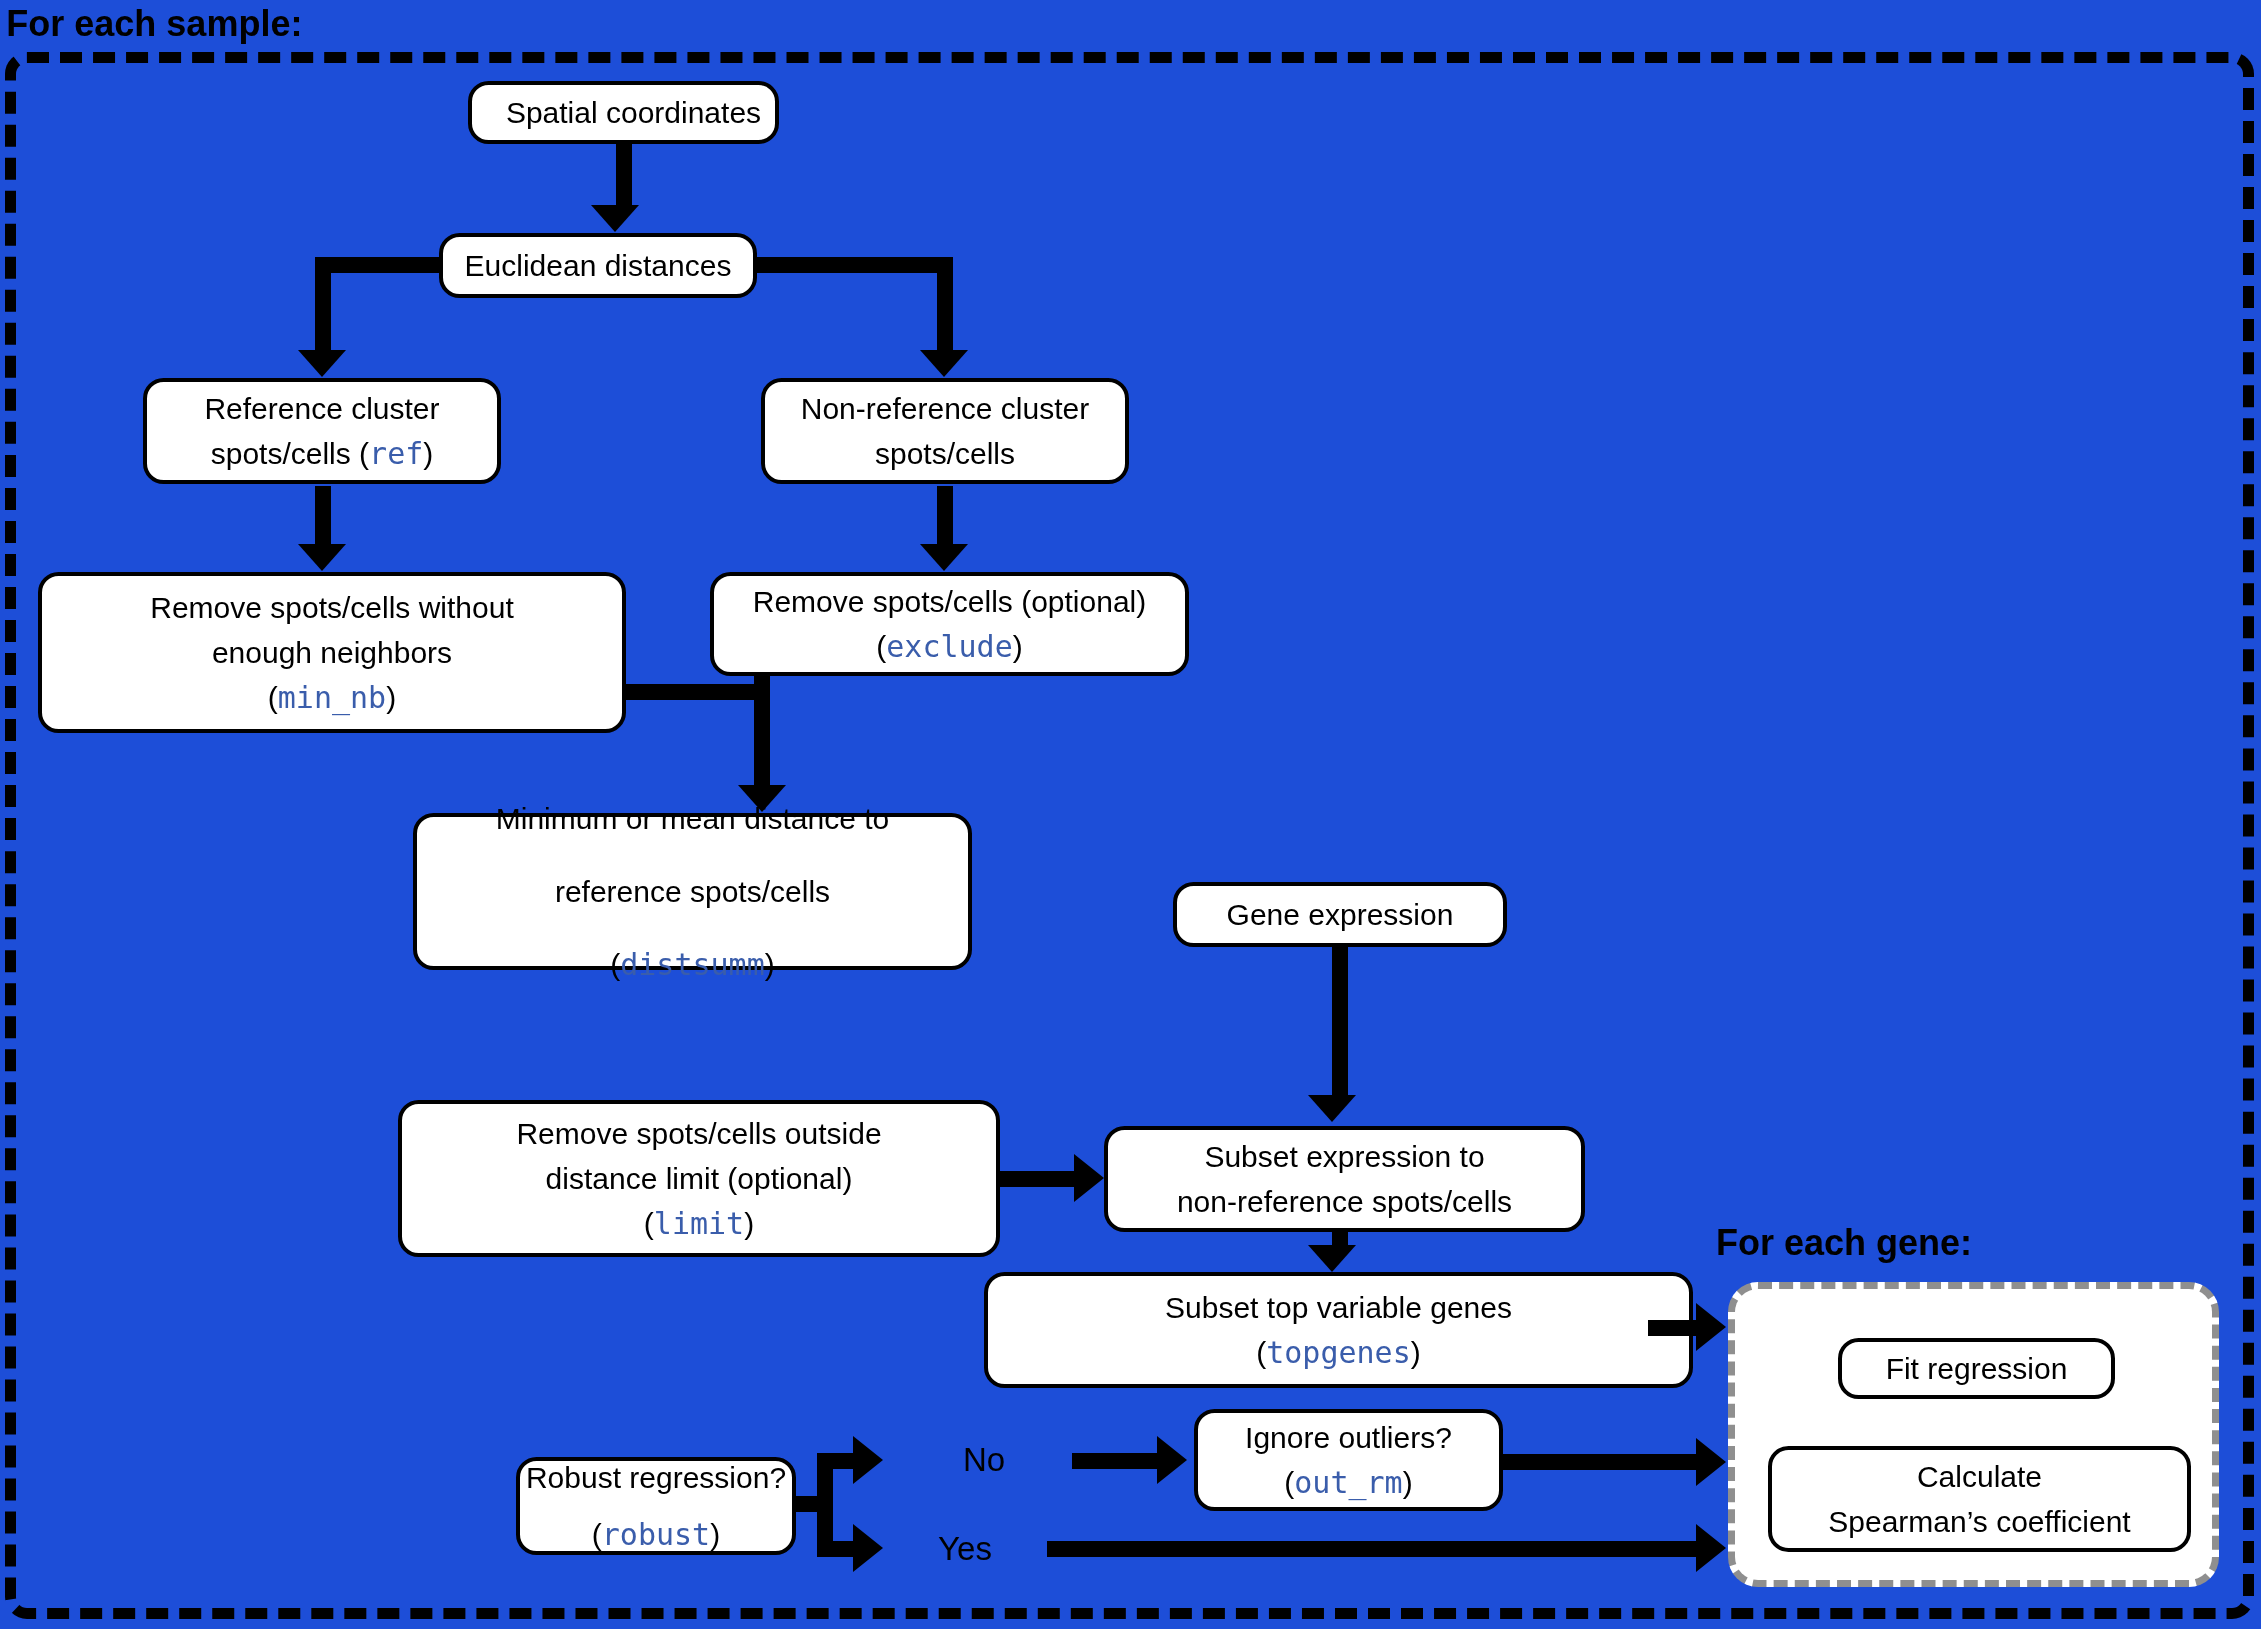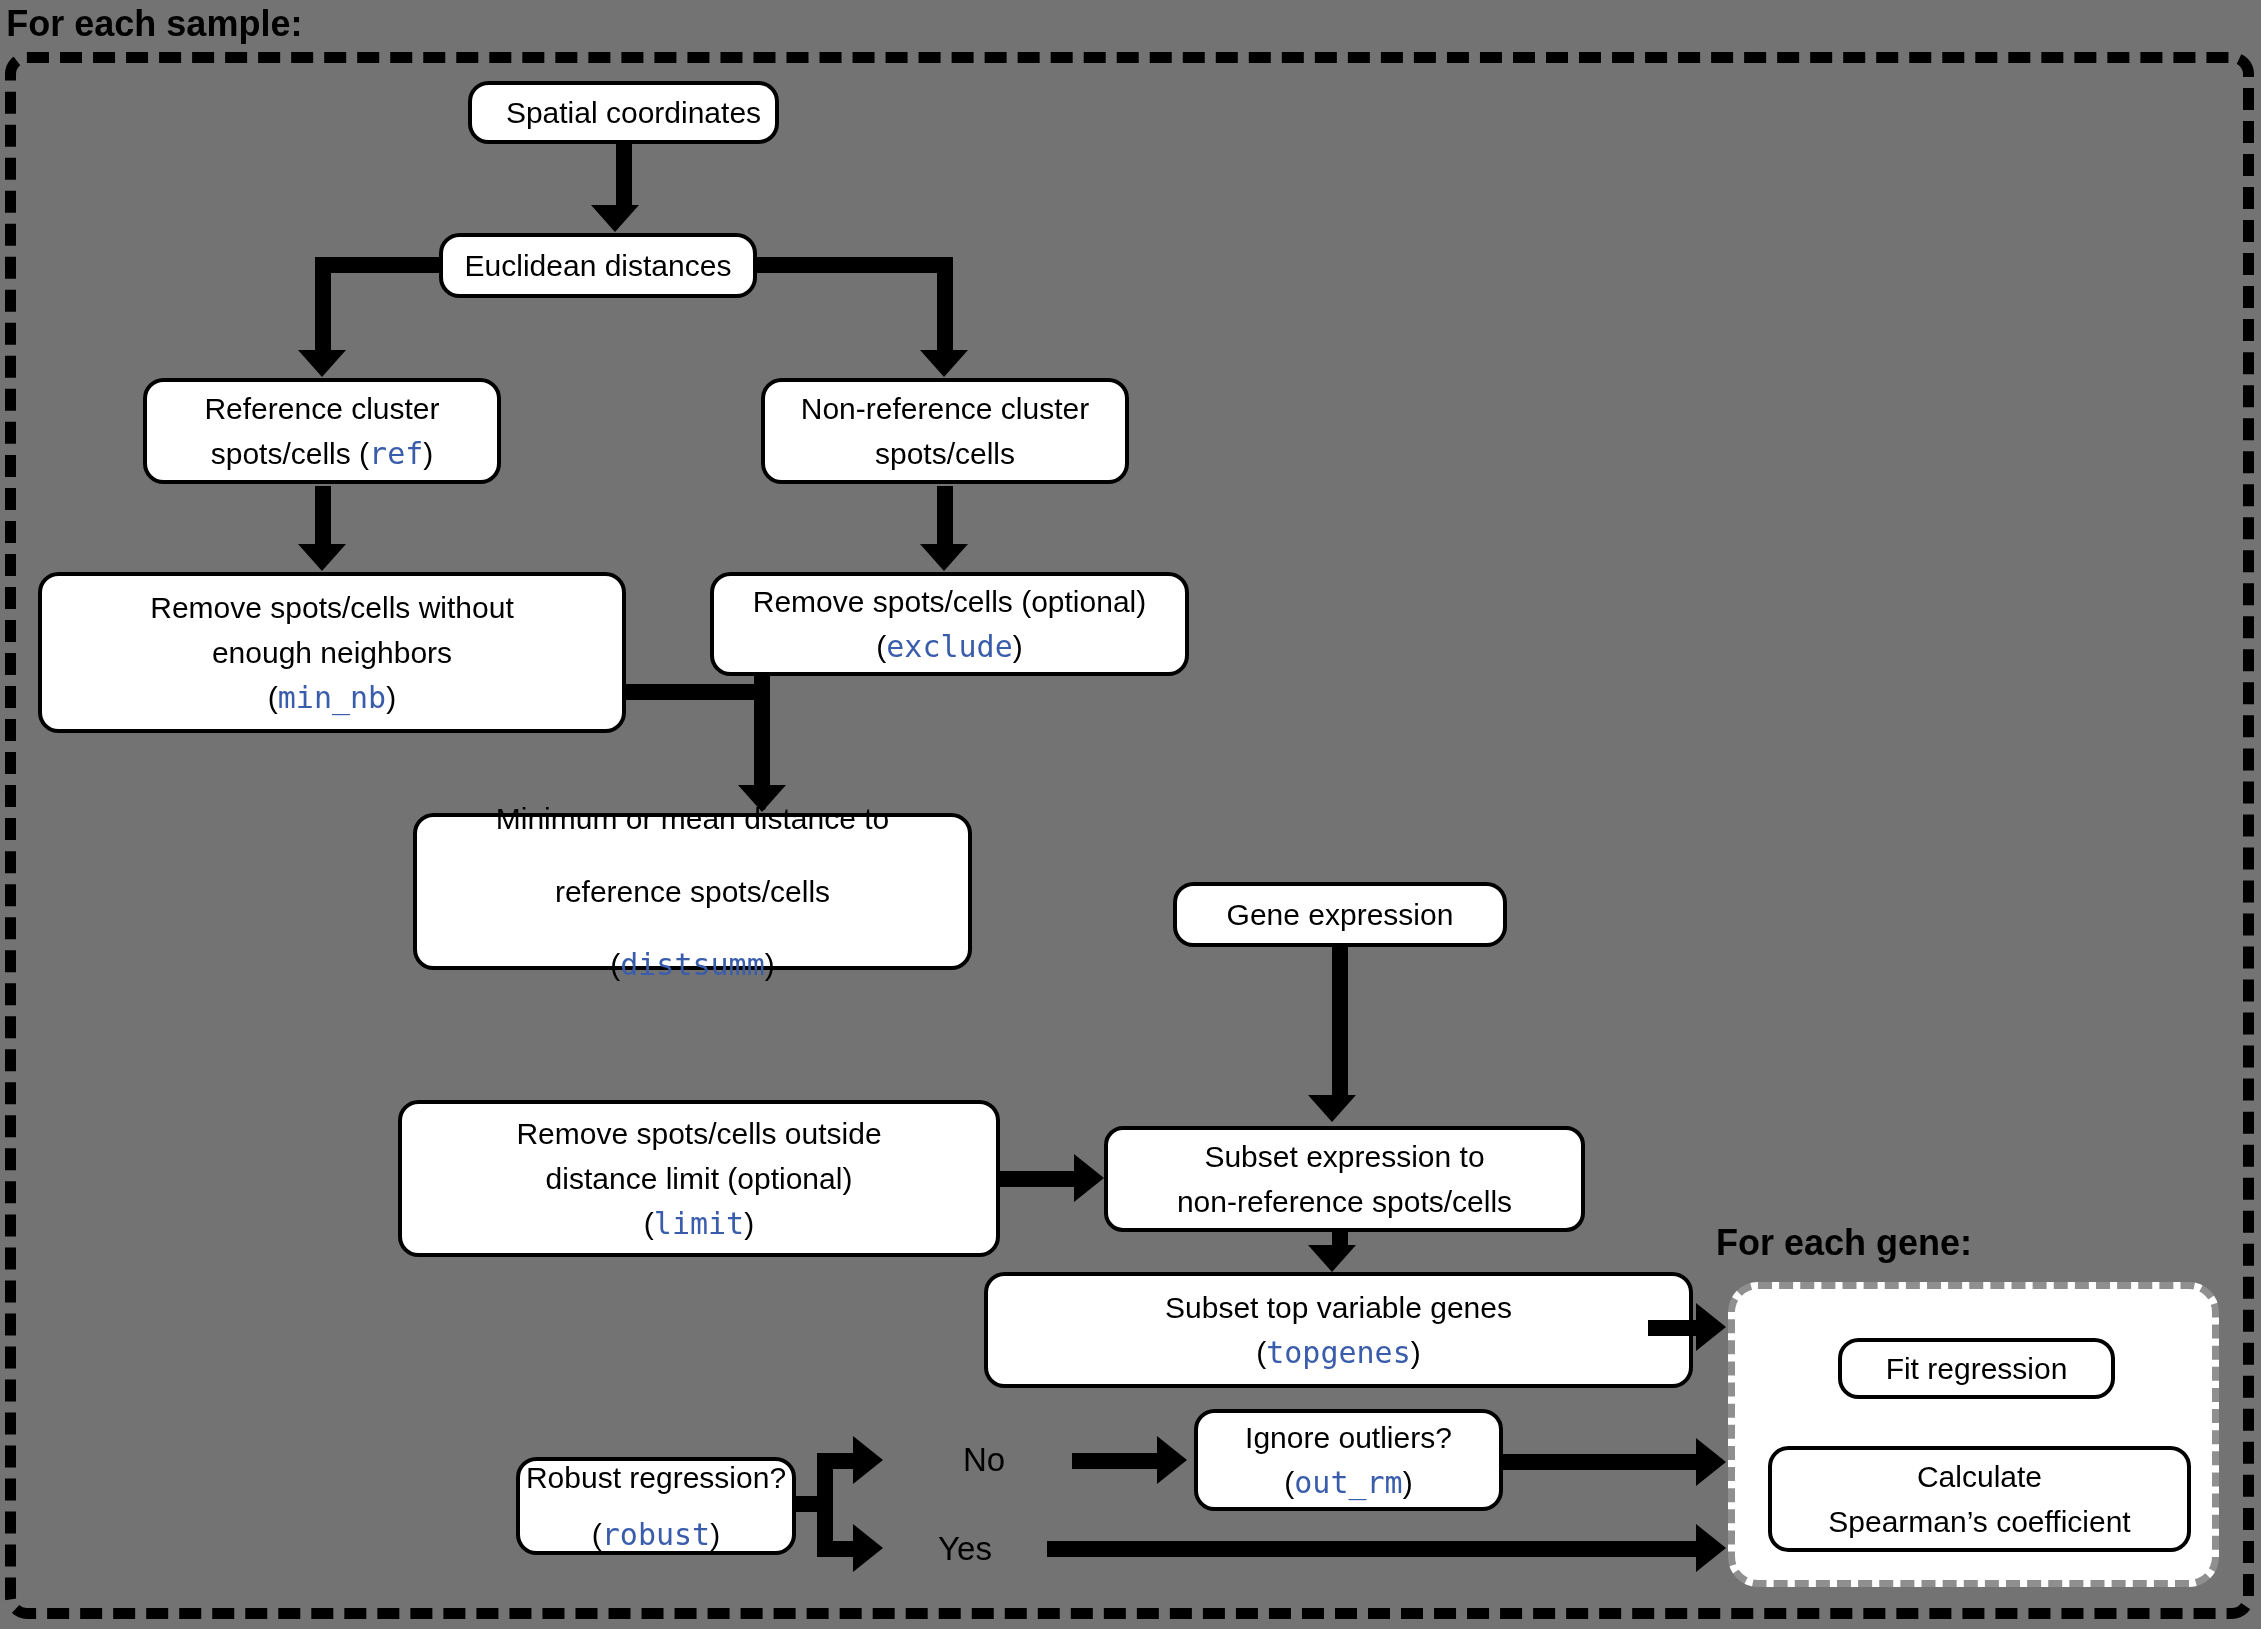--- a/index.html
+++ b/index.html
@@ -1,20 +1,20 @@
 <!DOCTYPE html>
 <html style="font-size:12.6px"><head>
 <meta charset="utf-8">
 <style>
   html,body{margin:0;padding:0;background:#ffffff;}
   .canvas{
     position:relative;
     width:2261px;
     height:1629px;
-    background:#737373;
+    background:#1d4ed8;
     font-family:"Liberation Sans","DejaVu Sans",sans-serif;
     color:#000;
     overflow:hidden;
   }
   .outer-dashed{
     position:absolute;
     left:4.7px;top:52px;width:2249px;height:1567px;
     border:11.8px dashed #000;
     border-radius:22px;
     box-sizing:border-box;
@@ -122,21 +122,21 @@
   <div class="node" style="left:1173px;top:882px;width:334px;height:65px;">
     <div class="nl"><span>Gene expression</span></div>
   </div>
 
   <div class="node" style="left:398px;top:1100px;width:602px;height:157px;">
     <div class="nl"><span>Remove spots/cells outside</span></div>
     <div class="nl"><span>distance limit (optional)</span></div>
     <div class="nl"><span>(</span><span class="code">limit</span><span>)</span></div>
   </div>
 
-  <div class="node" style="left:1104px;top:1126px;width:481px;height:106px;border-radius:19px;">
+  <div class="node" style="left:1104px;top:1126px;width:481px;height:106px;">
     <div class="nl"><span>Subset expression to</span></div>
     <div class="nl"><span>non-reference spots/cells</span></div>
   </div>
 
   <div class="node" style="left:941px;top:1272px;width:709px;height:116px;margin-left:43px;">
     <div class="nl"><span>Subset top variable genes</span></div>
     <div class="nl"><span>(</span><span class="code">topgenes</span><span>)</span></div>
   </div>
 
   <div class="node" style="left:516px;top:1457px;width:280px;height:98px;gap:12px;">

